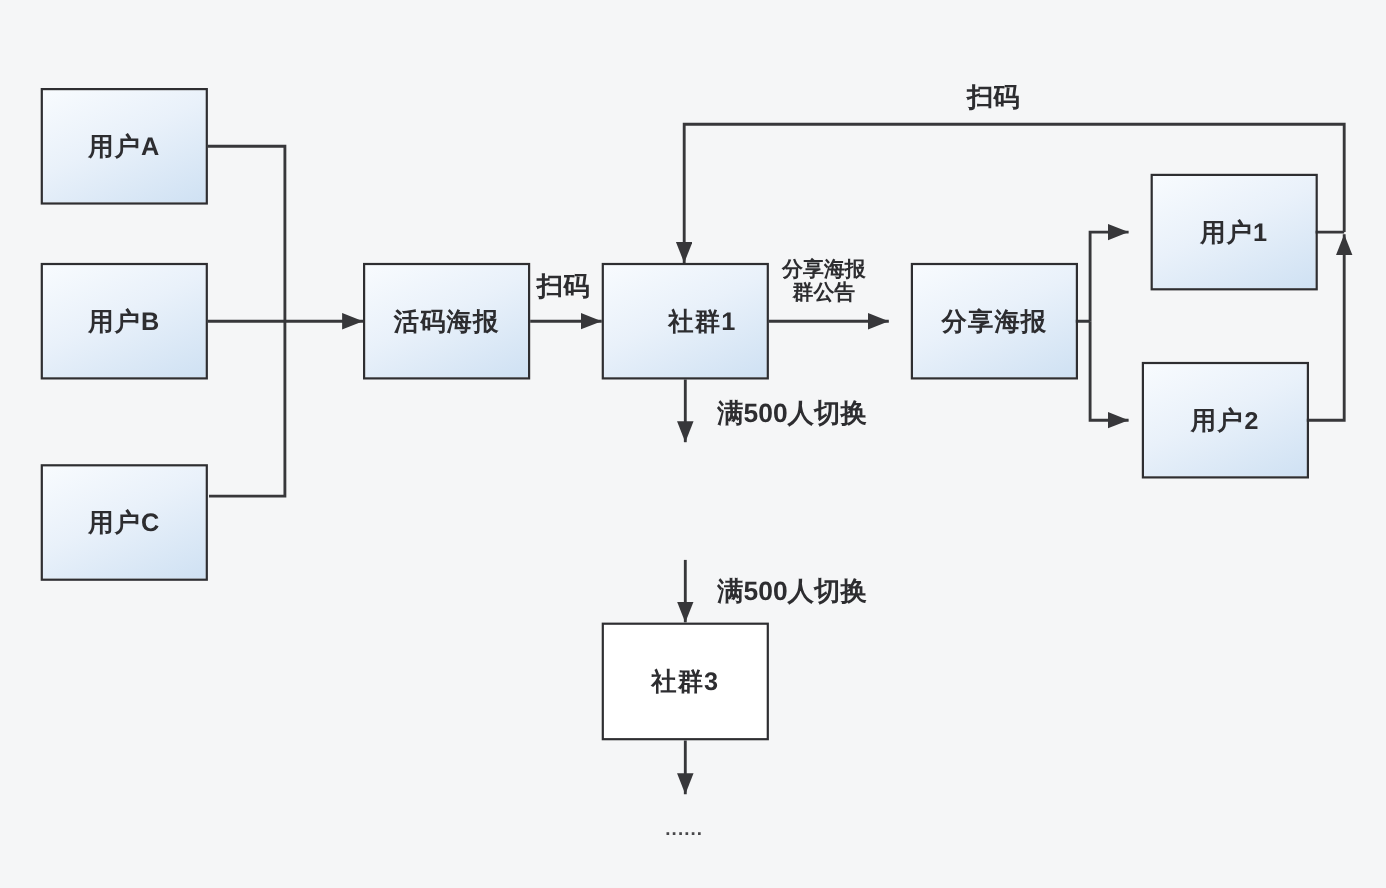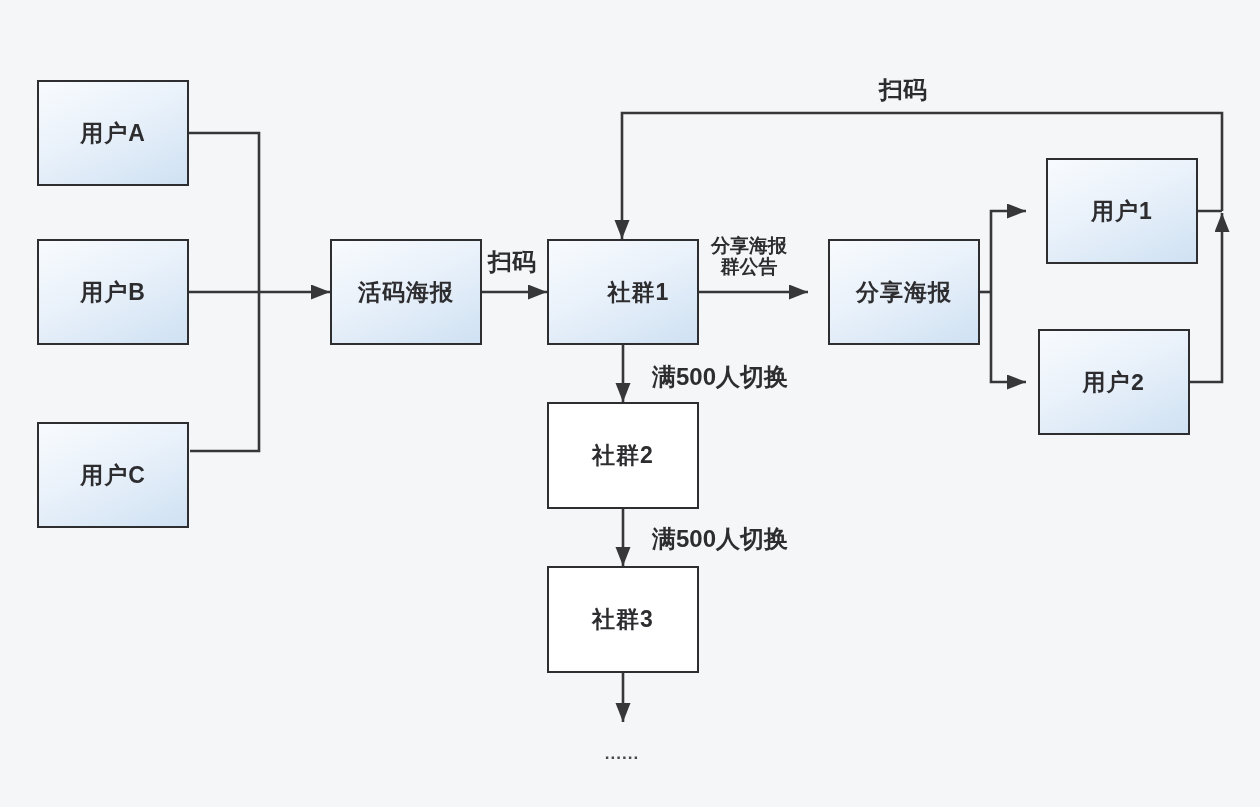--- a/index.html
+++ b/index.html
@@ -81,21 +81,20 @@
   <div class="node grad" style="left:37px;top:239px;">用户B</div>
   <div class="node grad" style="left:37px;top:422px;">用户C</div>
 
   <div class="node grad" style="left:330px;top:239px;">活码海报</div>
   <div class="node grad" style="left:547px;top:239px;padding-left:31px;">社群1</div>
   <div class="node grad" style="left:828px;top:239px;">分享海报</div>
 
   <div class="node grad" style="left:1046px;top:158px;">用户1</div>
   <div class="node grad" style="left:1038px;top:329px;font-family:Liberation Mono, monospace;">用户2</div>
 
-  <div class="node plain" style="left:547px;top:402px;height:107px;">社群2</div>
   <div class="node plain" style="left:547px;top:566px;height:107px;">社群3</div>
 
   <div class="edge-label" style="left:903px;top:89px;">扫码</div>
   <div class="edge-label" style="left:512px;top:261px;">扫码</div>
 
   <div class="edge-label small" style="left:749px;top:256px;">
     <div>分享海报</div>
     <div>群公告</div>
   </div>
 

